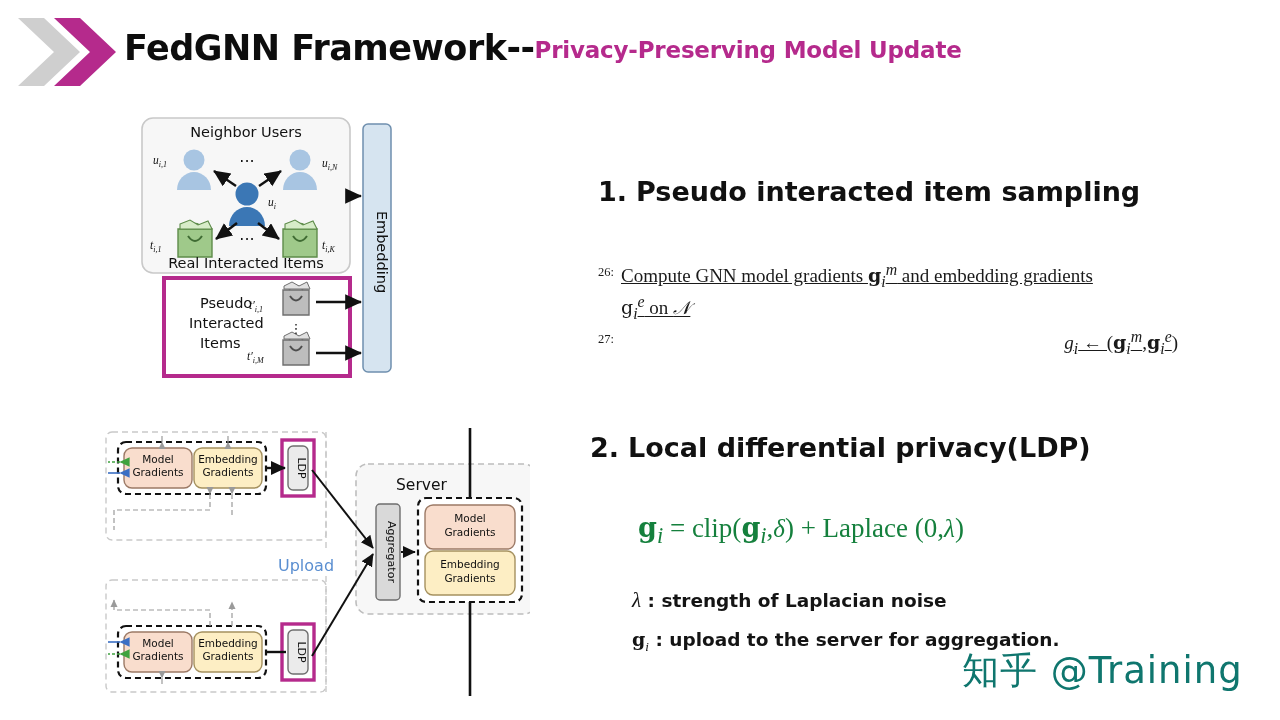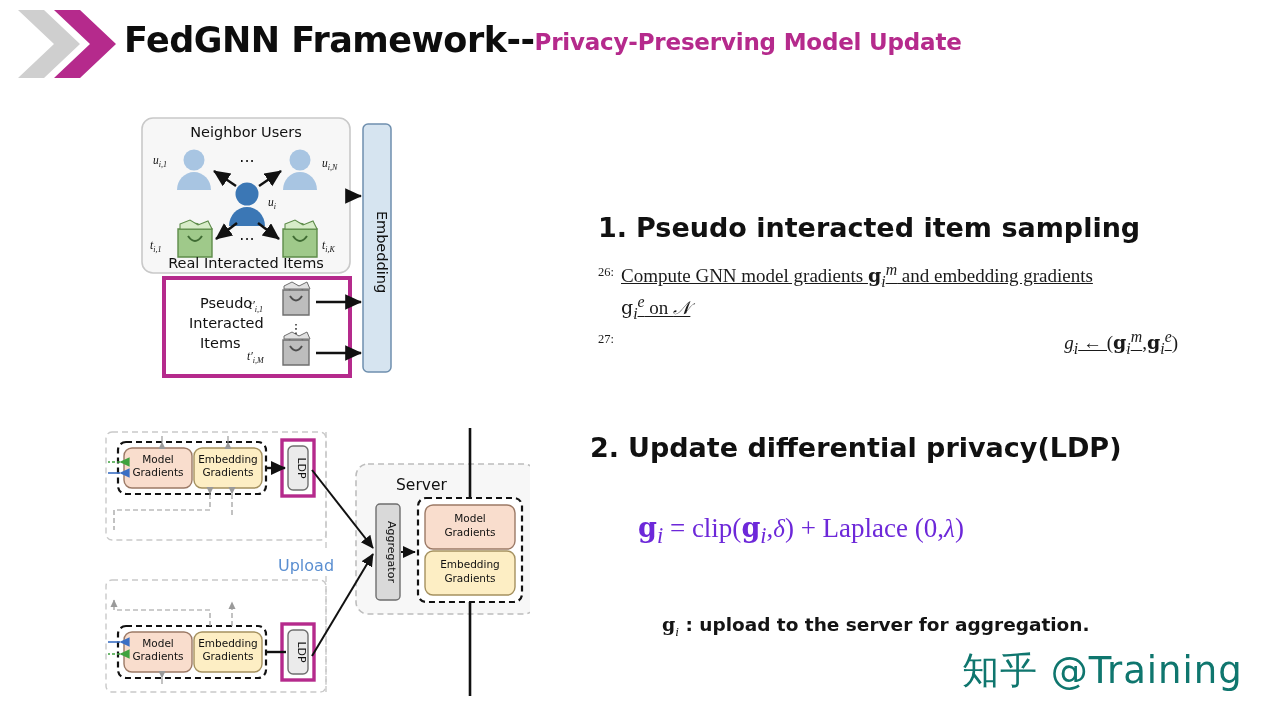--- a/index.html
+++ b/index.html
@@ -13,21 +13,21 @@
     height: 720px;
     position: relative;
     overflow: hidden;
     font-family: "Liberation Sans", sans-serif;
     color: #000000;
   }
 
   
   #header {
     position: absolute;
-    left: 0; top: 4px;
+    left: 0; top: 12px;
     width: 1041px; height: 80px;
   }
   #logo-chevrons {
     position: absolute;
     left: 8px; top: 4px;
     width: 112px; height: 72px;
   }
   #title-block {
     position: absolute;
     left: 124px;
@@ -57,21 +57,21 @@
     left: 590px; top: 160px;
     width: 610px; height: 500px;
   }
   .step-heading {
     font-size: 27px;
     font-weight: bold;
     color: #111111;
     font-family: "DejaVu Sans", sans-serif;
     white-space: nowrap;
   }
-  #step1-heading { position: absolute; left: 8px; top: 16px; margin-top: 36px; }
+  #step1-heading { position: absolute; left: 8px; top: 16px; }
   #step2-heading { position: absolute; left: 0px; top: 272px; }
   .step-num { display: inline-block; width: 38px; }
 
   
   #algo-block {
     position: absolute;
     left: 8px; top: 100px;
     width: 580px;
     font-family: "Liberation Serif", serif;
     font-size: 19px;
@@ -91,35 +91,35 @@
   sub.it { font-style: italic; font-weight: normal; font-family: "Liberation Serif", serif; }
   sup.it { font-style: italic; font-weight: normal; font-family: "Liberation Serif", serif; }
   .cal-n { font-family: "DejaVu Sans", sans-serif; font-style: italic; font-size: 18px; }
 
   
   #ldp-formula {
     position: absolute;
     left: 48px; top: 352px;
     font-family: "Liberation Serif", serif;
     font-size: 27px;
-    color: #6d28d9;
+    color: #15803d;
     white-space: nowrap;
   }
   #ldp-formula .bold-g { font-weight: bold; }
 
   .legend-line {
     position: absolute;
     font-family: "DejaVu Sans", sans-serif;
     font-size: 18.5px;
     font-weight: bold;
     color: #141414;
     white-space: nowrap;
   }
   #legend1 { left: 42px; top: 428px; }
-  #legend2 { left: 42px; top: 453px; margin-left: 30px; }
+  #legend2 { left: 42px; top: 468px; }
   .greek {
     font-family: "Liberation Serif", serif;
     font-style: italic;
     font-weight: normal;
     font-size: 21px;
   }
   .serif-g {
     font-family: "DejaVu Serif", serif;
     font-weight: bold;
     font-size: 19px;
@@ -344,27 +344,30 @@
       <span class="algo-body">Compute GNN model gradients <span class="bold-g">g</span><sub class="it">i</sub><sup class="it">m</sup> and embedding gradients<br>
         <span class="bold-g" style="font-weight:normal">g</span><sub class="it">i</sub><sup class="it">e</sup> on <span class="cal-n">𝒩</span></span>
     </div>
     <div class="algo-line" style="margin-top:2px;text-align:right;">
       <span class="algo-num">27:</span>
       <span class="algo-body"><span class="mth">g</span><sub class="it">i</sub> ← (<span class="bold-g">g</span><sub class="it">i</sub><sup class="it">m</sup>,<span class="bold-g">g</span><sub class="it">i</sub><sup class="it">e</sup>)</span>
     </div>
   </div>
 
   <div id="step2-heading" class="step-heading">
-    <span class="step-num">2.</span><span>Update differential privacy(LDP)</span>
+    <span class="step-num">2.</span><span>Local differential privacy(LDP)</span>
   </div>
 
   <div id="ldp-formula">
     <span class="bold-g">g</span><sub class="it">i</sub> = clip(<span class="bold-g">g</span><sub class="it">i</sub>,<span class="greek" style="font-size:25px">δ</span>) + Laplace (0,<span class="greek" style="font-size:25px">λ</span>)
   </div>
 
+  <div id="legend1" class="legend-line">
+    <span class="greek">λ</span>&nbsp;<span>:</span>&nbsp;<span>strength of Laplacian noise</span>
+  </div>
 
   <div id="legend2" class="legend-line">
     <span class="serif-g">g</span><sub class="it" style="font-size:13px">i</sub>&nbsp;<span>:</span>&nbsp;<span>upload to the server for aggregation.</span>
   </div>
 
 </div>
 
 <div id="watermark">知乎 @Training</div>
 
 </body></html>

